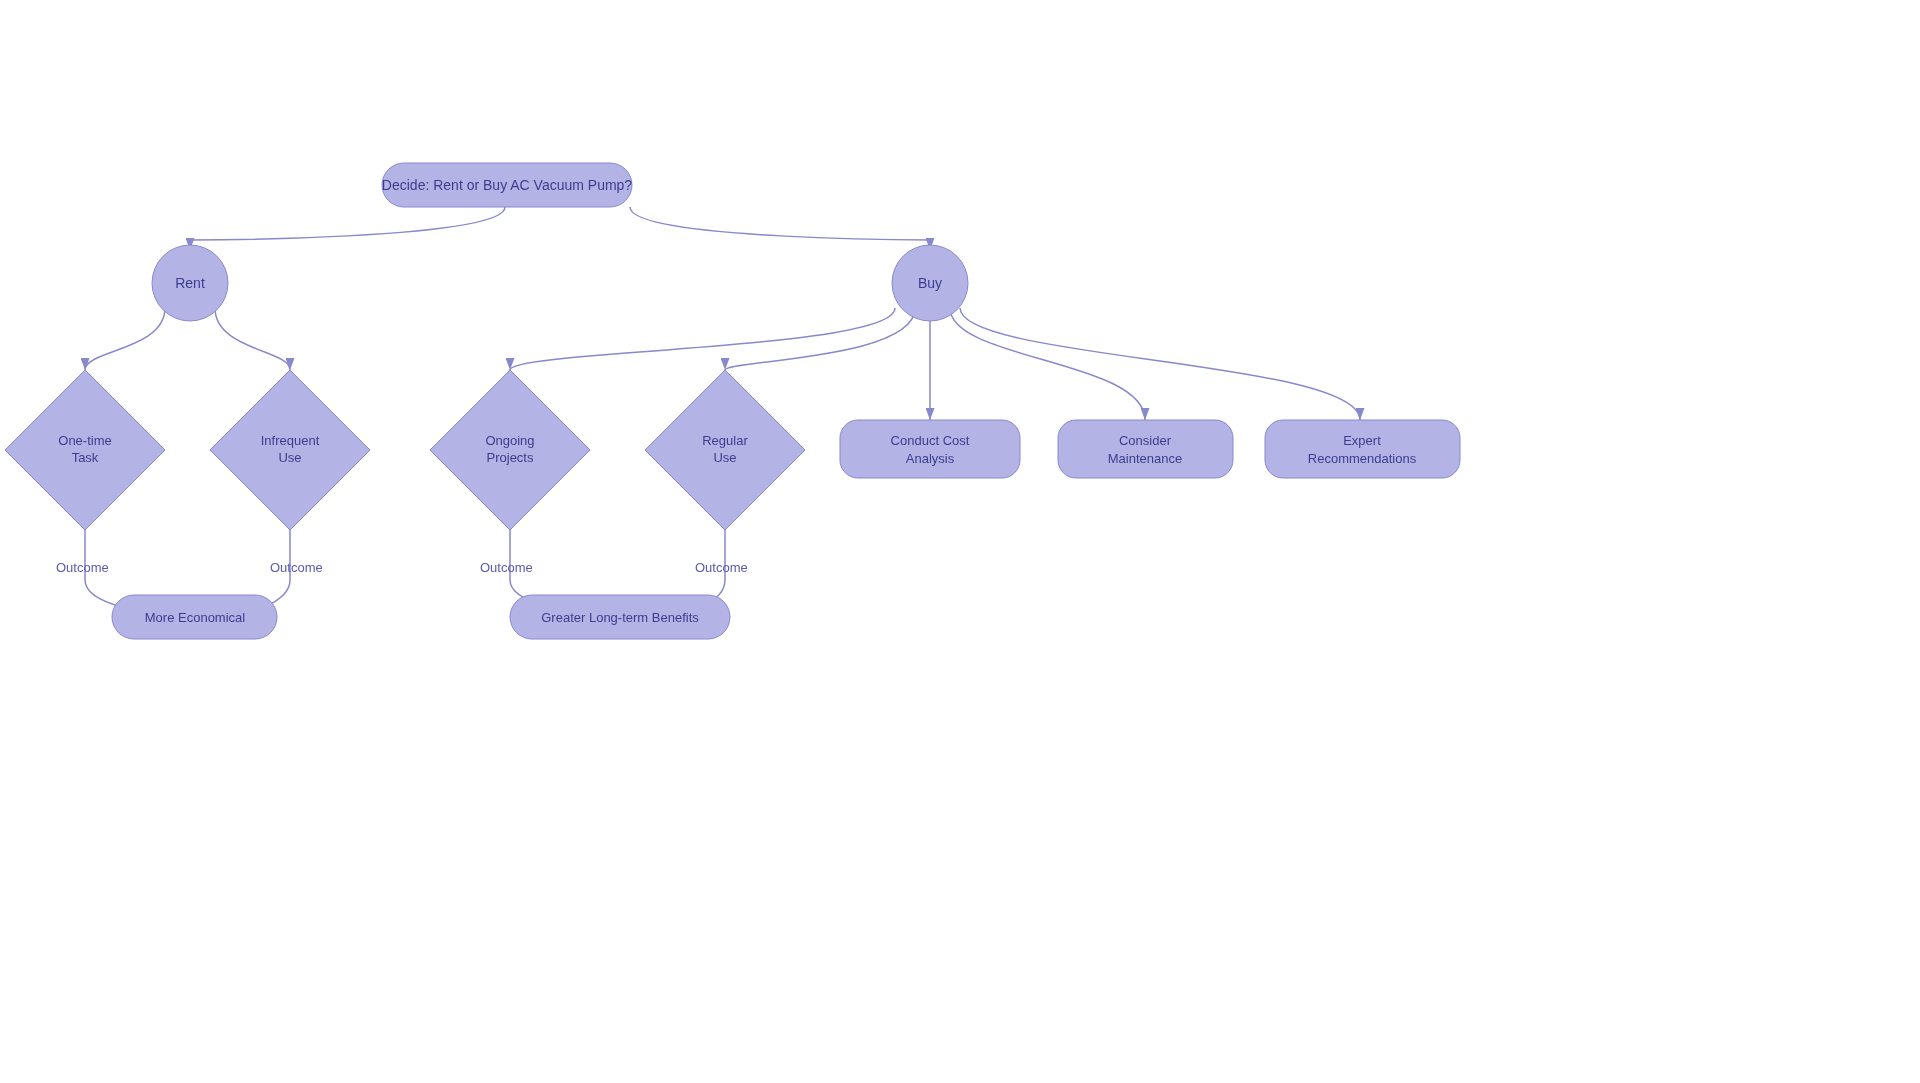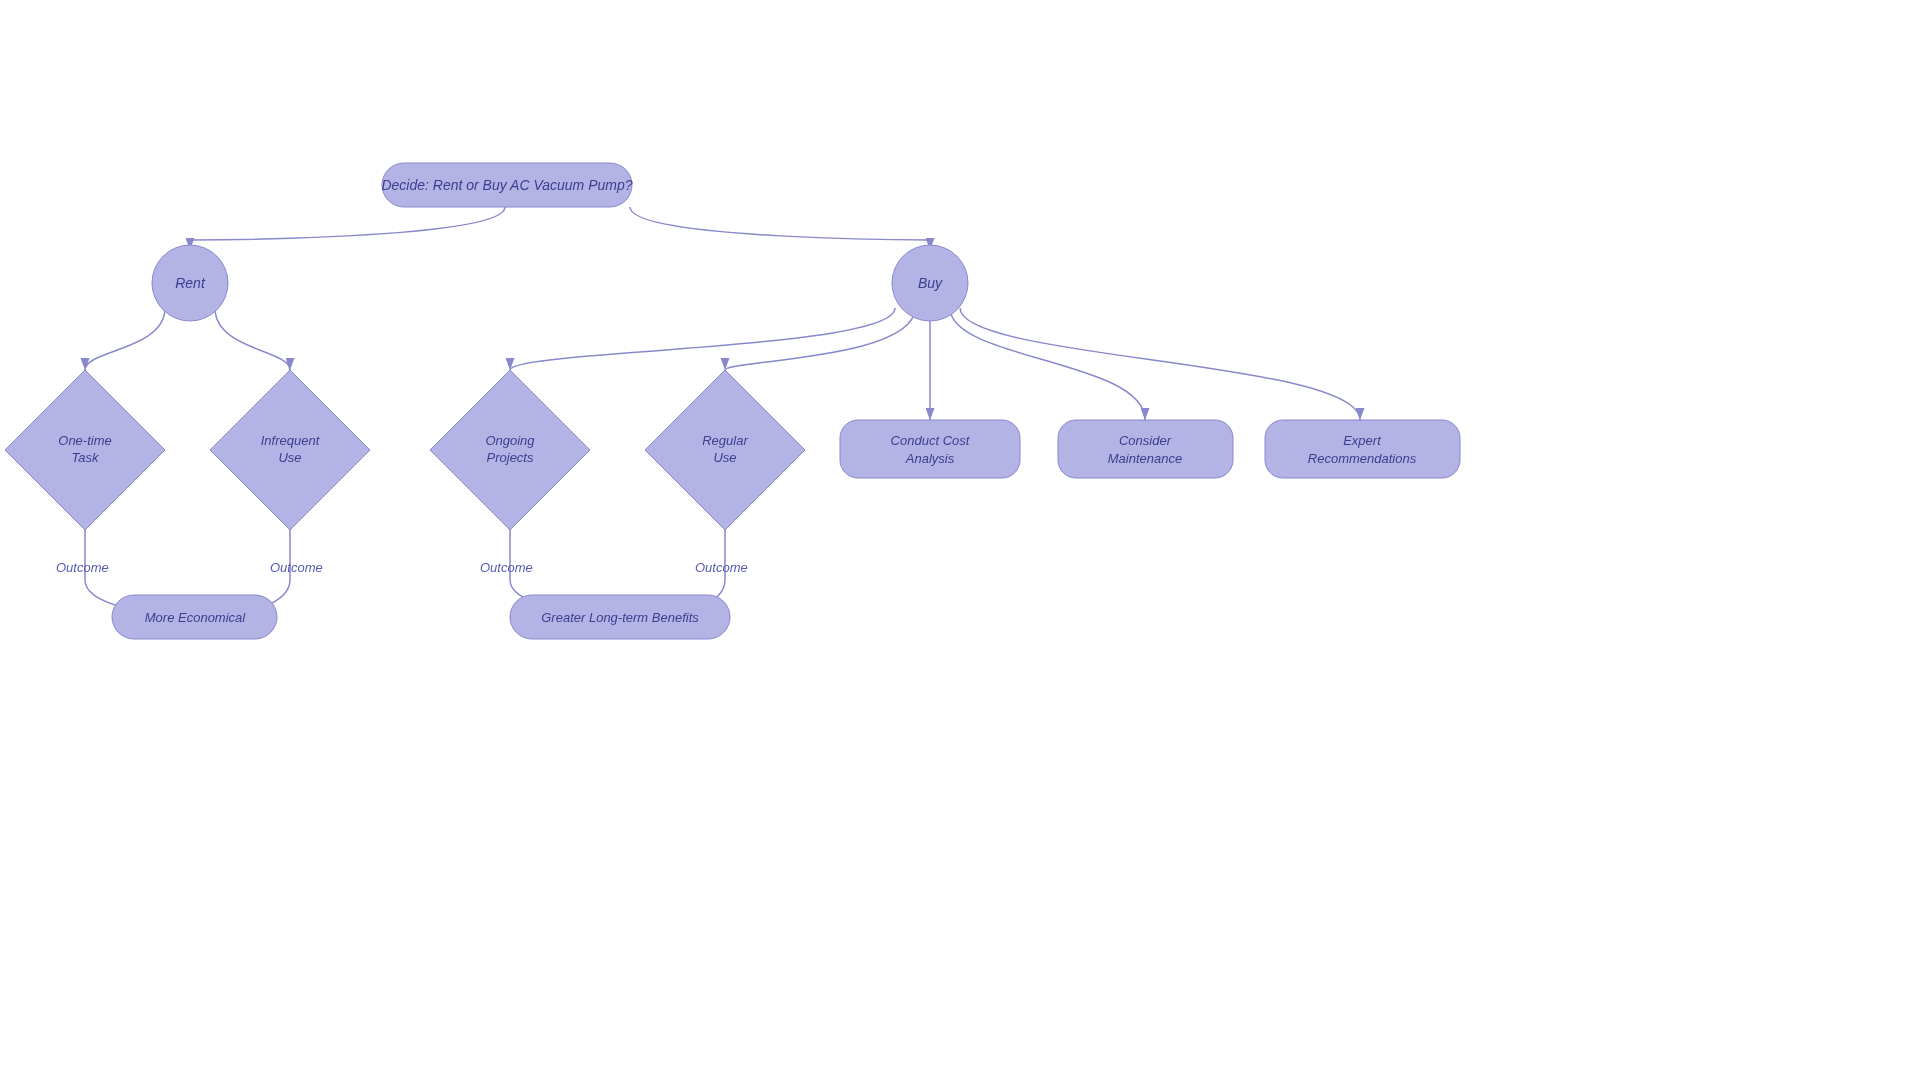--- a/index.html
+++ b/index.html
@@ -8,21 +8,20 @@
       font-family: 'Segoe UI', Arial, sans-serif;
       width: 1920px;
       height: 1083px;
       overflow: hidden;
       position: relative;
     }
     #diagram-container {
       width: 1920px;
       height: 871px;
       position: relative;
-      font-style: italic;
     }
     svg#diagram-svg {
       position: absolute;
       top: 0; left: 0;
       width: 1920px;
       height: 1083px;
     }
   </style>
 </head>
 <body>

